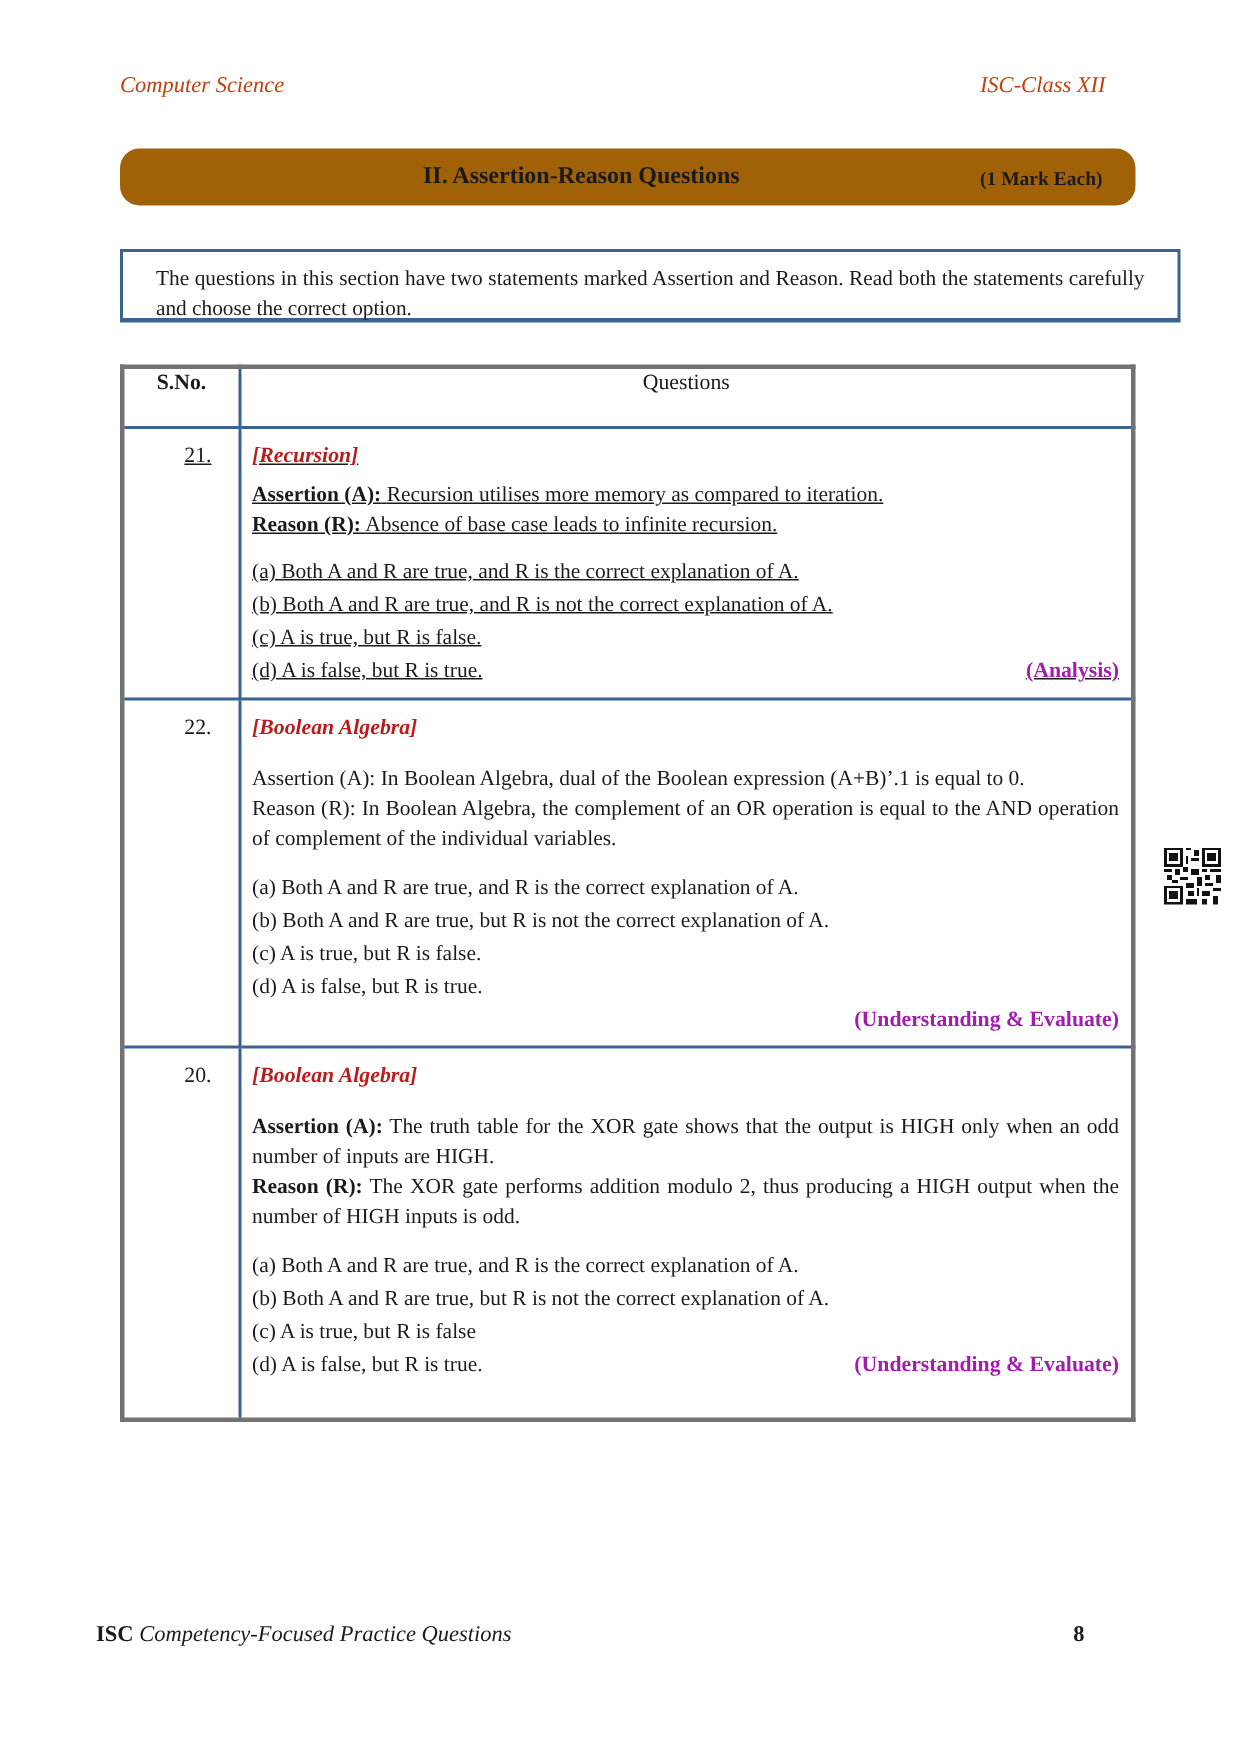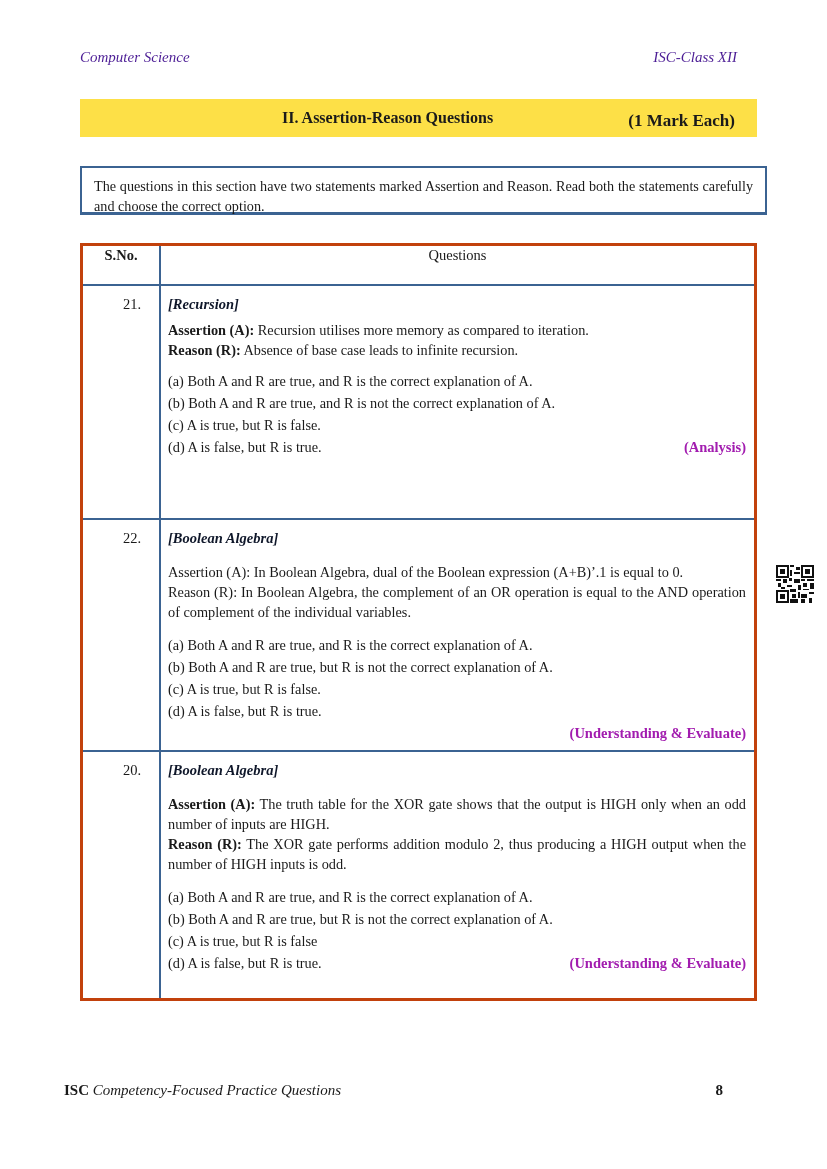--- a/index.html
+++ b/index.html
@@ -1,38 +1,38 @@
 <!DOCTYPE html>
 <html><head>
 <meta charset="utf-8">
 <style>
   html, body { margin: 0; padding: 0; background: #ffffff; }
   body { width: 827px; height: 1169px; position: relative; overflow: hidden;
          font-family: "Liberation Serif", "DejaVu Serif", serif; color: #1a1a1a; }
-  .hdr-left, .hdr-right { position: absolute; top: 49px; font-style: italic; font-size: 15px; color: #4c1d95; }
+  .hdr-left, .hdr-right { position: absolute; top: 49px; font-style: italic; font-size: 15px; color: #c2410c; }
   .hdr-left { left: 80px; }
   .hdr-right { right: 90px; }
 
   .section-bar { position: absolute; left: 80px; top: 99px; width: 677px; height: 38px;
-                 background: #fde047; }
+                 background: #a16207; border-radius: 13px; }
   .section-title { position: absolute; left: 202px; top: 10px; font-weight: bold; font-size: 16px; color: #1a1a1a; }
-  .section-marks { position: absolute; right: 22px; top: 12px; font-weight: bold; font-size: 17px; color: #1a1a1a; }
+  .section-marks { position: absolute; right: 22px; top: 12px; font-weight: bold; font-size: 13px; color: #1a1a1a; }
 
   .intro-box { position: absolute; left: 80px; top: 166px; width: 671px; height: 44px;
-               border: 2px solid #3b6392; border-bottom-width: 3px; padding: 0 6px; }
+               border: 2px solid #3b6392; border-bottom-width: 3px; padding: 0 16px; }
   .intro-text { font-size: 14.2px; line-height: 20px; margin: 8px 6px 0 6px; text-align: justify; }
 
   table.qtable { position: absolute; left: 80px; top: 243px; width: 677px; border-collapse: collapse; }
   table.qtable th, table.qtable td { border: 2px solid #3b6392; vertical-align: top; }
-  table.qtable { border: 3px solid #c2410c; }
+  table.qtable { border: 3px solid #737373; }
   th.col-sno { width: 74px; height: 36px; font-size: 14.5px; font-weight: bold; text-align: center; vertical-align: middle; }
   th.col-q { font-size: 14.5px; font-weight: normal; text-align: center; vertical-align: middle; font-family: "Liberation Serif", serif; margin-top: 43px; }
   td.sno { text-align: right; padding: 10px 18px 0 0; font-size: 14.5px; }
   td.qcell { padding: 8px 8px 6px 7px; font-size: 14.3px; line-height: 20px; }
-  .topic { color: #0f172a; font-style: italic; font-weight: bold; font-size: 14.5px; display: block; margin-bottom: 6px; }
+  .topic { color: #b91c1c; font-style: italic; font-weight: bold; font-size: 14.5px; display: block; margin-bottom: 6px; }
   .stmt { text-align: justify; }
   .stmt b { font-weight: bold; }
   .gap { height: 10px; }
   .opt { line-height: 22px; }
   .level-row { display: flex; justify-content: space-between; align-items: baseline; }
   .level { color: #a21caf; font-weight: bold; font-size: 14.5px; }
   .level-right { text-align: right; line-height: 22px; }
 
   .qr { position: absolute; left: 776px; top: 565px; width: 38px; height: 38px; }
 
@@ -58,21 +58,21 @@
 
 <table class="qtable">
   <thead>
     <tr>
       <th class="col-sno">S.No.</th>
       <th class="col-q">Questions</th>
     </tr>
   </thead>
   <tbody>
 
-    <tr style="height:234px;">
+    <tr style="height:181px;text-decoration:underline;">
       <td class="sno">21.</td>
       <td class="qcell">
         <span class="topic">[Recursion]</span>
         <div class="stmt"><b>Assertion (A):</b> <span>Recursion utilises more memory as compared to iteration.</span></div>
         <div class="stmt"><b>Reason (R):</b> <span>Absence of base case leads to infinite recursion.</span></div>
         <div class="gap"></div>
         <div class="opt">(a) Both A and R are true, and R is the correct explanation of A.</div>
         <div class="opt">(b) Both A and R are true, and R is not the correct explanation of A.</div>
         <div class="opt">(c) A is true, but R is false.</div>
         <div class="level-row opt">

